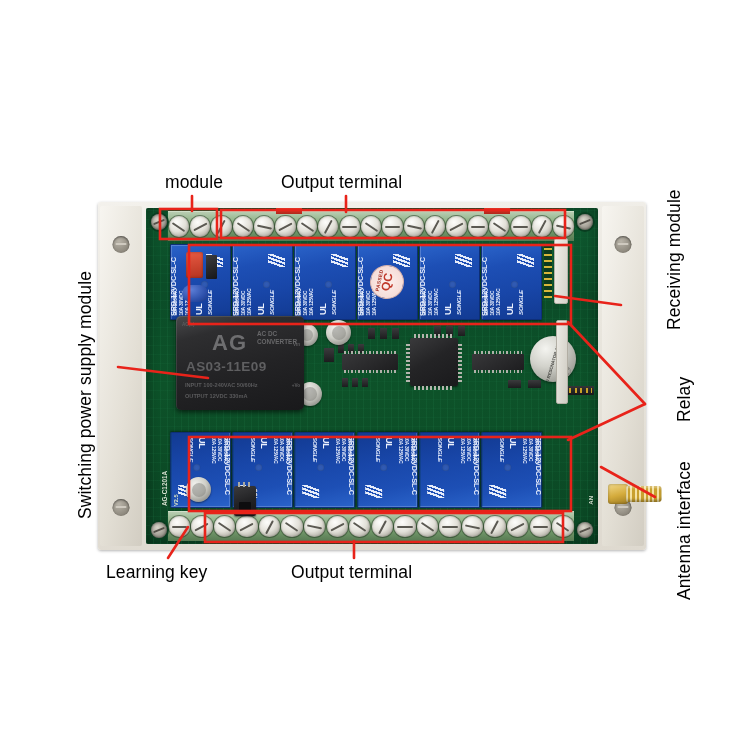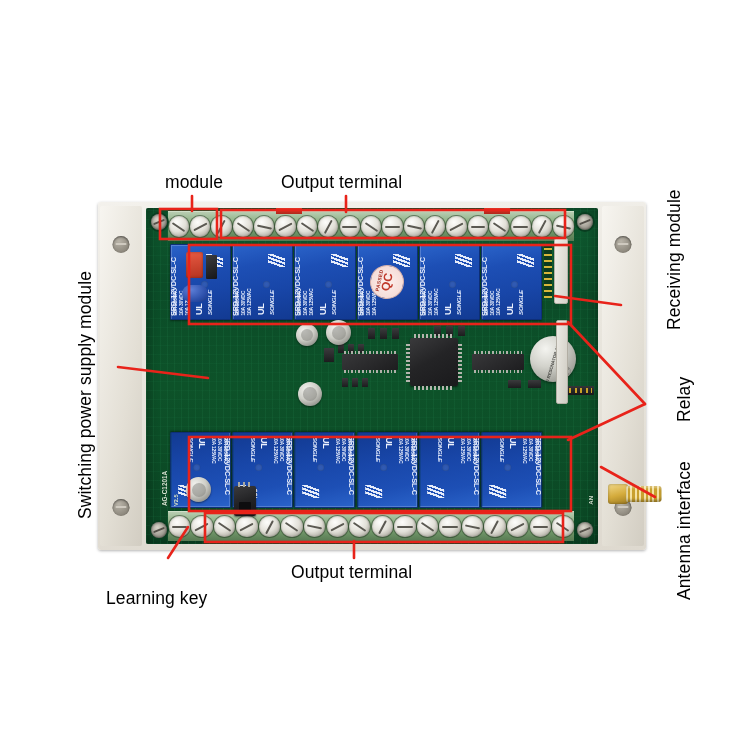--- a/index.html
+++ b/index.html
@@ -594,20 +594,33 @@
         <div class="relay">
           <div class="relay-logo"></div>
           <div class="relay-dot"></div>
           <div class="relay-txt rl-model">SRD-12VDC-SL-C</div>
           <div class="relay-txt rl-ratings">10A 250VAC<br>10A 30VDC<br>10A 125VAC</div>
           <div class="relay-txt rl-ul">UL</div>
           <div class="relay-txt rl-brand">SONGLE</div>
         </div>
       </div>
 
+      <div class="converter">
+        <div class="cv-pin p1">AC(L)</div>
+        <div class="cv-pin p2">Vin</div>
+        <div class="cv-pin p3">+Vo</div>
+        <div class="cv-ag">AG</div>
+        <div class="cv-acdc">
+          <span>AC DC</span><br>
+          <span>CONVERTER</span>
+        </div>
+        <div class="cv-model">AS03-11E09</div>
+        <div class="cv-in">INPUT 100-240VAC 50/60Hz</div>
+        <div class="cv-out">OUTPUT 12VDC 330mA</div>
+      </div>
 
       <div class="varistor"></div>
       <div class="black-cap"></div>
       <div class="blue-cap"></div>
       <div class="elec-cap cap-a"></div>
 
       <div class="silk board-id">AG-C1201A</div>
       <div class="silk ver">V2.5</div>
       <div class="silk an">AN</div>
 
@@ -774,17 +787,17 @@
   <div class="label" style="left:281px; top:172px;">Output terminal</div>
 
   <div class="label rot-cw" style="left:664px; top:330px;">Receiving module</div>
 
   <div class="label rot-cw" style="left:674px; top:422px;">Relay</div>
 
   <div class="label rot-cw" style="left:674px; top:600px;">Antenna interface</div>
 
   <div class="label rot-cw" style="left:75px; top:519px;">Switching power supply module</div>
 
-  <div class="label" style="left:106px; top:588px;">Learning key</div>
+  <div class="label" style="left:106px; top:562px;">Learning key</div>
 
   <div class="label" style="left:291px; top:562px;">Output terminal</div>
 
 </div>
 
 </body></html>

